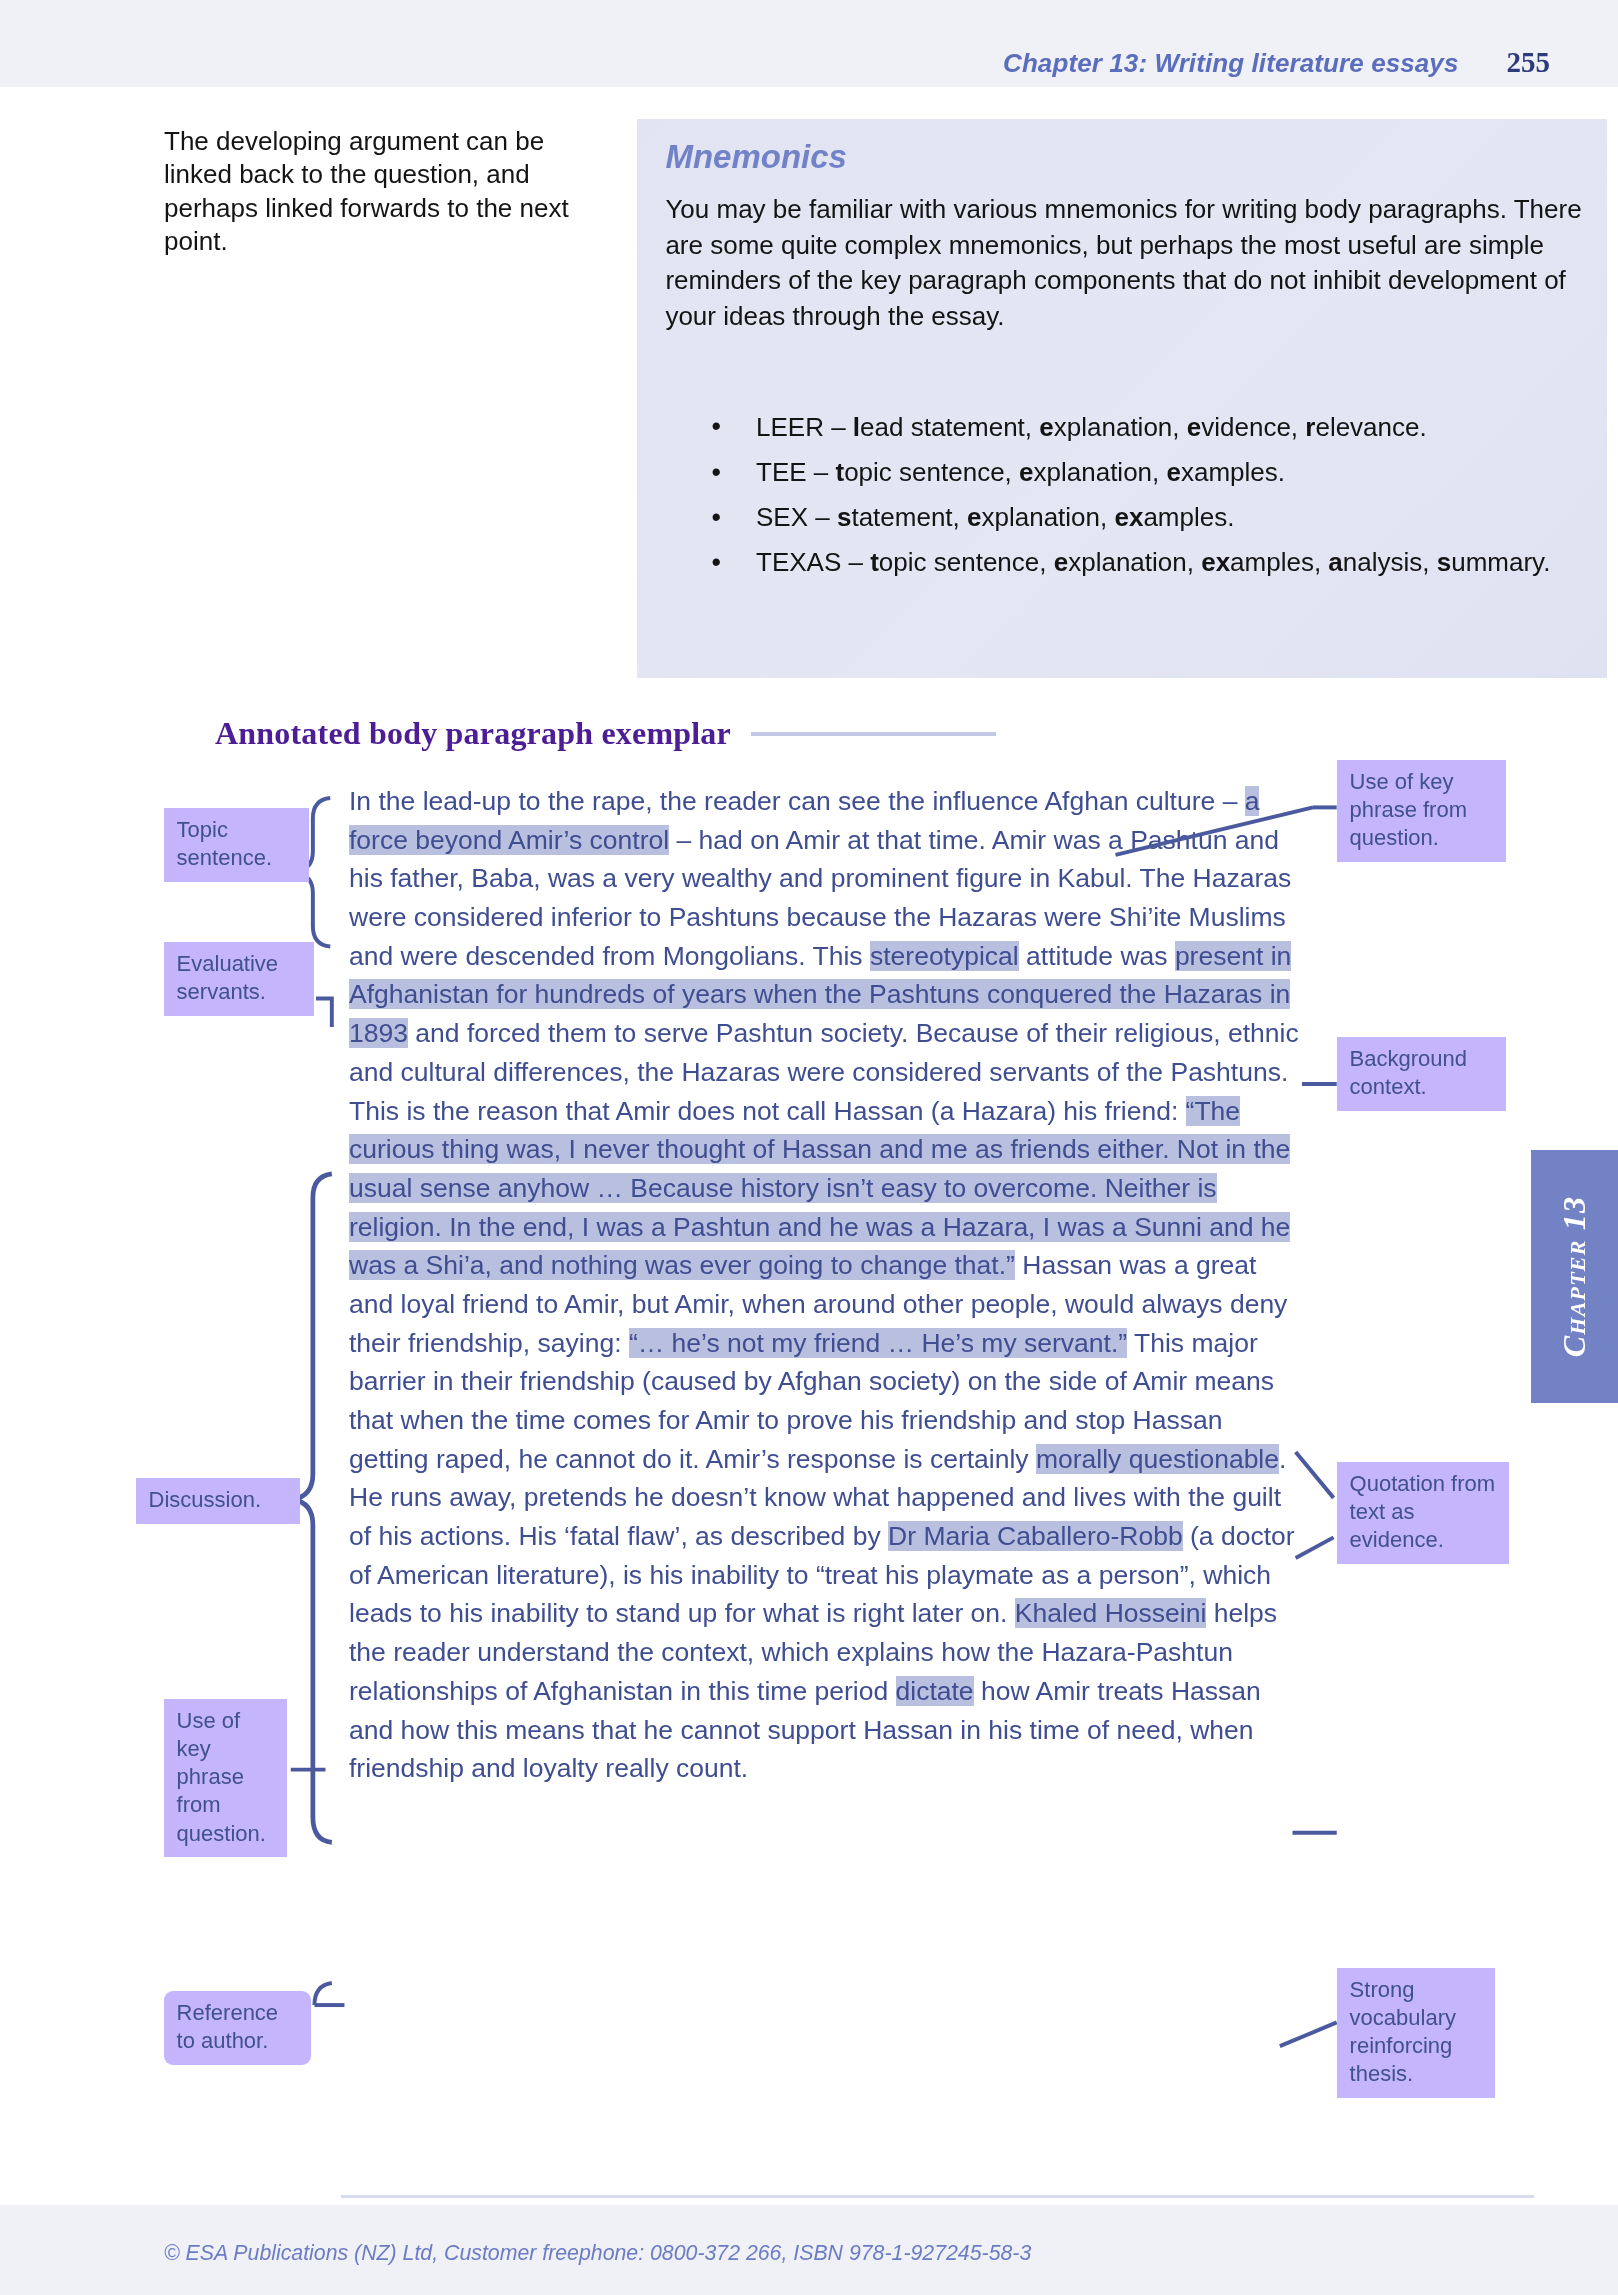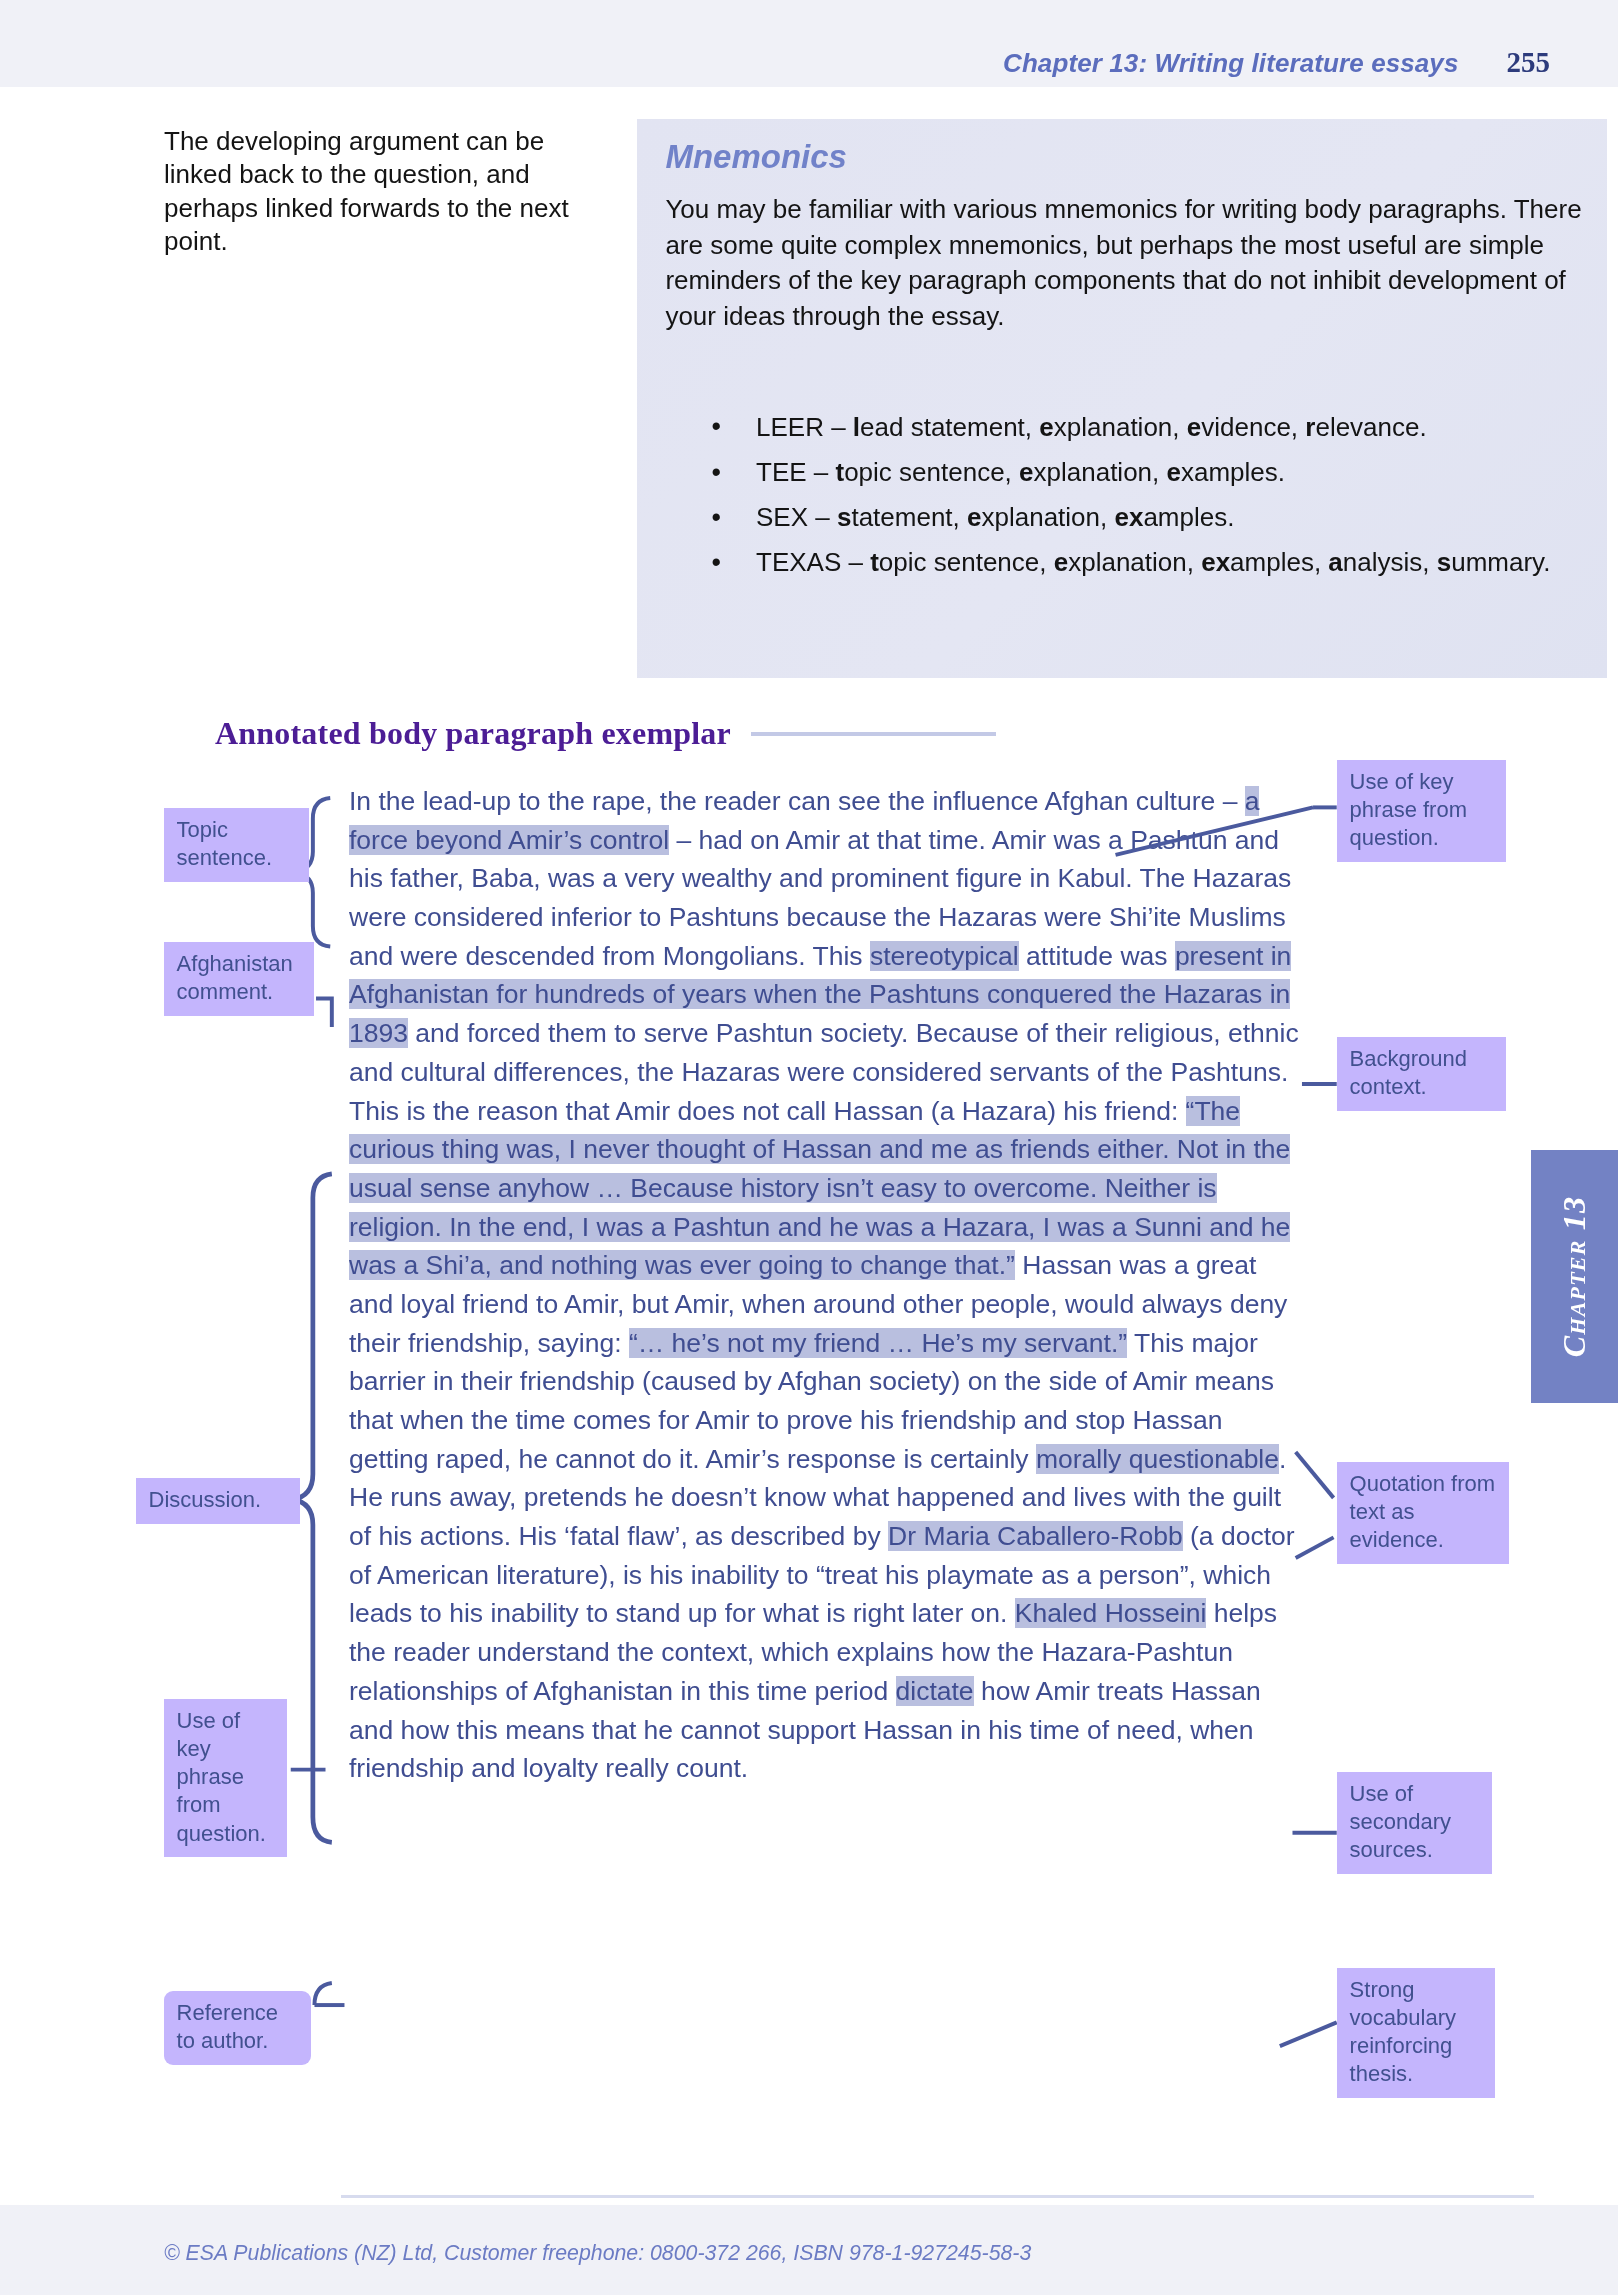--- a/index.html
+++ b/index.html
@@ -210,29 +210,28 @@
       <path d="M1640 1972 L1688 1946" stroke-width="5"></path>
 
       <path d="M1636 2320 L1692 2320" stroke-width="5"></path>
 
       <path d="M1620 2590 L1692 2560" stroke-width="5"></path>
       <path d="M1628 2640 L1692 2600" stroke-width="5" opacity="0"></path>
     </g>
   </svg>
 
   <div class="ann ann-topic">Topic sentence.</div>
-  <div class="ann ann-eval">Afghanistan comment.</div>
+  <div class="ann ann-eval">Evaluative servants.</div>
   <div class="ann ann-disc">Discussion.</div>
   <div class="ann ann-usekey">Use of key phrase from question.</div>
   <div class="ann ann-ref">Reference to author.</div>
 
   <div class="ann ann-usekeyq">Use of key phrase from question.</div>
   <div class="ann ann-bg">Background context.</div>
   <div class="ann ann-quote">Quotation from text as evidence.</div>
-  <div class="ann ann-secsrc">Use of secondary sources.</div>
   <div class="ann ann-strongvocab">Strong vocabulary reinforcing thesis.</div>
 
   <div class="chap-tab">
     <span>Chapter 13</span>
   </div>
 
   <div class="bottom-rule"></div>
   <div class="footer">© ESA Publications (NZ) Ltd, Customer freephone: 0800-372 266, ISBN 978-1-927245-58-3</div>
 
 </div>

